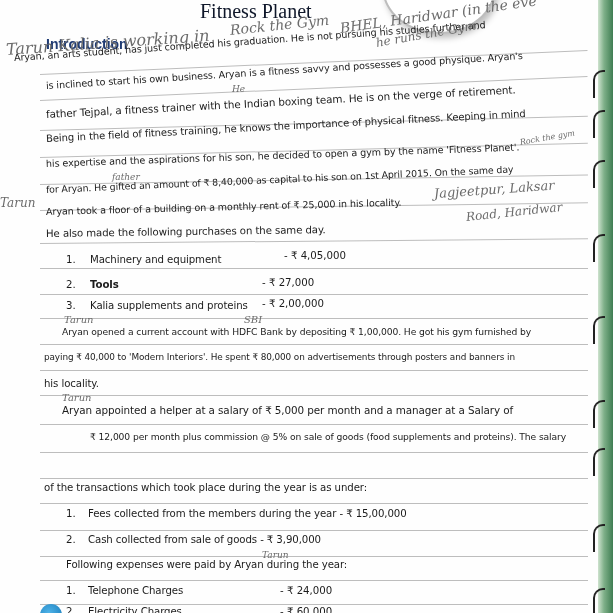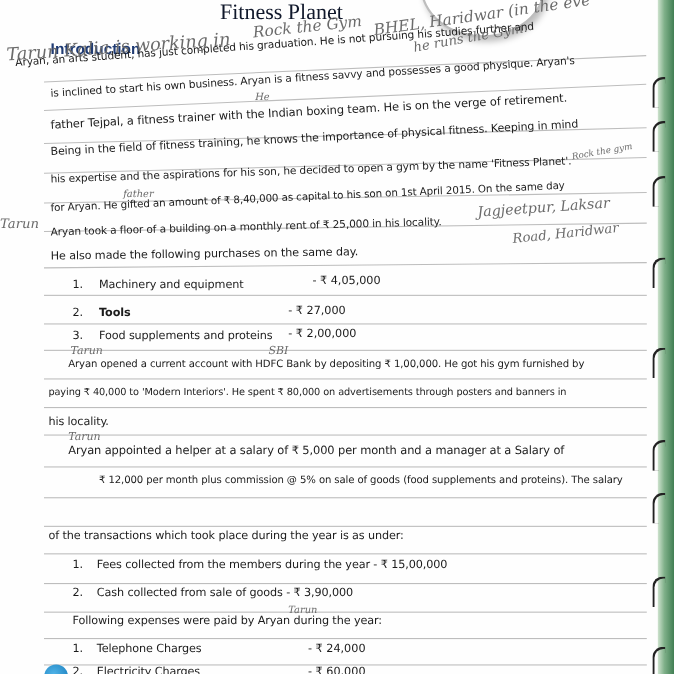--- a/index.html
+++ b/index.html
@@ -67,21 +67,21 @@
 
   <div class="hw" style="left:66px;top:254px;">1.</div>
   <div class="hw" style="left:90px;top:254px;">Machinery and equipment</div>
   <div class="amt" style="left:262px;top:250px;margin-left:22px;">- ₹ 4,05,000</div>
 
   <div class="hw" style="left:66px;top:279px;">2.</div>
   <div class="hw" style="left:90px;top:279px;font-weight:bold;">Tools</div>
   <div class="amt" style="left:262px;top:277px;">- ₹ 27,000</div>
 
   <div class="hw" style="left:66px;top:300px;">3.</div>
-  <div class="hw" style="left:90px;top:300px;">Food supplements and proteins</div>
+  <div class="hw" style="left:90px;top:300px;">Kalia supplements and proteins</div>
   <div class="amt" style="left:262px;top:298px;">- ₹ 2,00,000</div>
 
   <div class="hw" style="left:62px;top:326px;font-size:9.2px;">Aryan opened a current account with HDFC Bank by depositing ₹ 1,00,000. He got his gym furnished by</div>
   <div class="hw" style="left:44px;top:352px;font-size:8.9px;">paying ₹ 40,000 to 'Modern Interiors'. He spent ₹ 80,000 on advertisements through posters and banners in</div>
   <div class="hw" style="left:44px;top:378px;">his locality.</div>
 
   <div class="hw" style="left:62px;top:404px;font-size:10.4px;">Aryan appointed a helper at a salary of ₹ 5,000 per month and a manager at a Salary of</div>
   <div class="hw" style="left:44px;top:431px;font-size:9.2px;margin-left:46px;">₹ 12,000 per month plus commission @ 5% on sale of goods (food supplements and proteins). The salary</div>
   <div class="hw" style="left:44px;top:482px;font-size:10.2px;">of the transactions which took place during the year is as under:</div>
 

